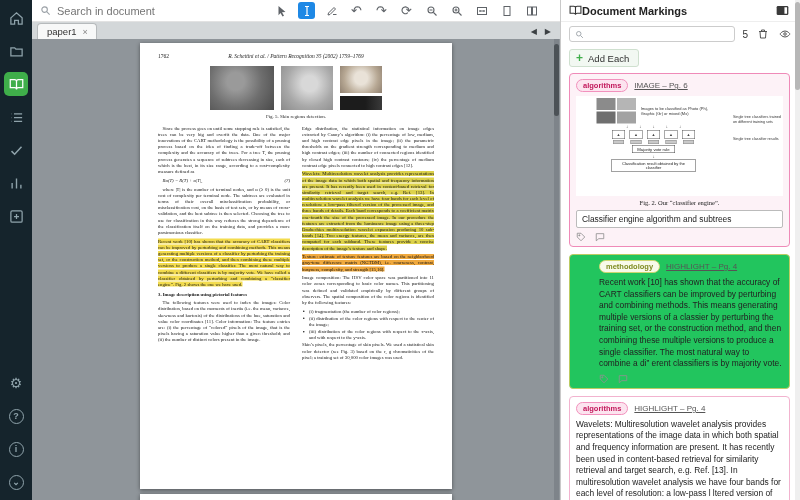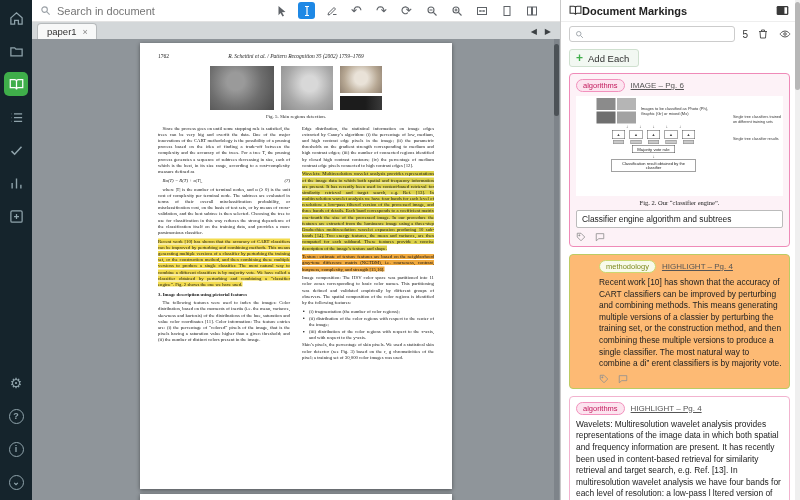--- a/index.html
+++ b/index.html
@@ -74,24 +74,24 @@
   .count { font-size:10px; color:#333; }
   .ctl-icon { width:15px; height:15px; color:#555; cursor:pointer; display:flex; align-items:center; justify-content:center; }
   .ctl-icon svg { width:12px; height:12px; }
   .addnote-row { padding:2px 8px 4px; flex:none; }
   .addnote { display:inline-flex; align-items:center; gap:5px; border:1px solid #cfe0cf; background:#f2f8f2; border-radius:3px; font-size:9.5px; color:#2f2f2f; padding:2px 9px 2px 6px; cursor:pointer; }
   .addnote .plus { color:#3fae4a; font-weight:bold; font-size:12px; line-height:1; }
 
   .cards { flex:1; overflow:hidden; padding:2px 10px 0 8px; display:flex; flex-direction:column; gap:7px; }
   .card { border-radius:4px; padding:5px 6px 4px; border:1.5px solid; }
   .card-1 { border-color:#ef8ab8; background:#fdf2f7; }
-  .card-2 { border-color:#bccb63; background:#fdba74;padding-left:29px; }
+  .card-2 { border-color:#bccb63; background:#22c55e;padding-left:29px; }
   .card-3 { border-color:#f2b3cf; background:#fff; }
   .card-hd { display:flex; align-items:center; gap:6px; margin-bottom:4px; }
-  .pill { font-size:7.5px; font-weight:normal; border-radius:7px; padding:1px 6px; border:1px solid; cursor:pointer; }
+  .pill { font-size:7.5px; font-weight:bold; border-radius:7px; padding:1px 6px; border:1px solid; cursor:pointer; }
   .pill-alg { color:#c2185b; background:#fce4ef; border-color:#f291bd; }
   .pill-met { color:#7d8a1f; background:#f8fae9; border-color:#ccd76e; }
   .card-label { font-size:8px; color:#555; text-decoration:underline; cursor:pointer; }
   .card-text { font-size:8.4px; line-height:1.38; color:#222; }
   .card-foot { display:flex; gap:9px; margin-top:4px; color:#909090; }
   .card-foot svg { width:10px; height:10px; cursor:pointer; }
 
   .f2 { background:#fff; height:100px; overflow:hidden; }
   .f2in { width:200%; transform:scale(.5); transform-origin:0 0; display:flex; gap:8px; padding:4px; font-family:"Liberation Sans",sans-serif; color:#222; }
   .f2main { flex:1; display:flex; flex-direction:column; align-items:center; gap:2px; }

